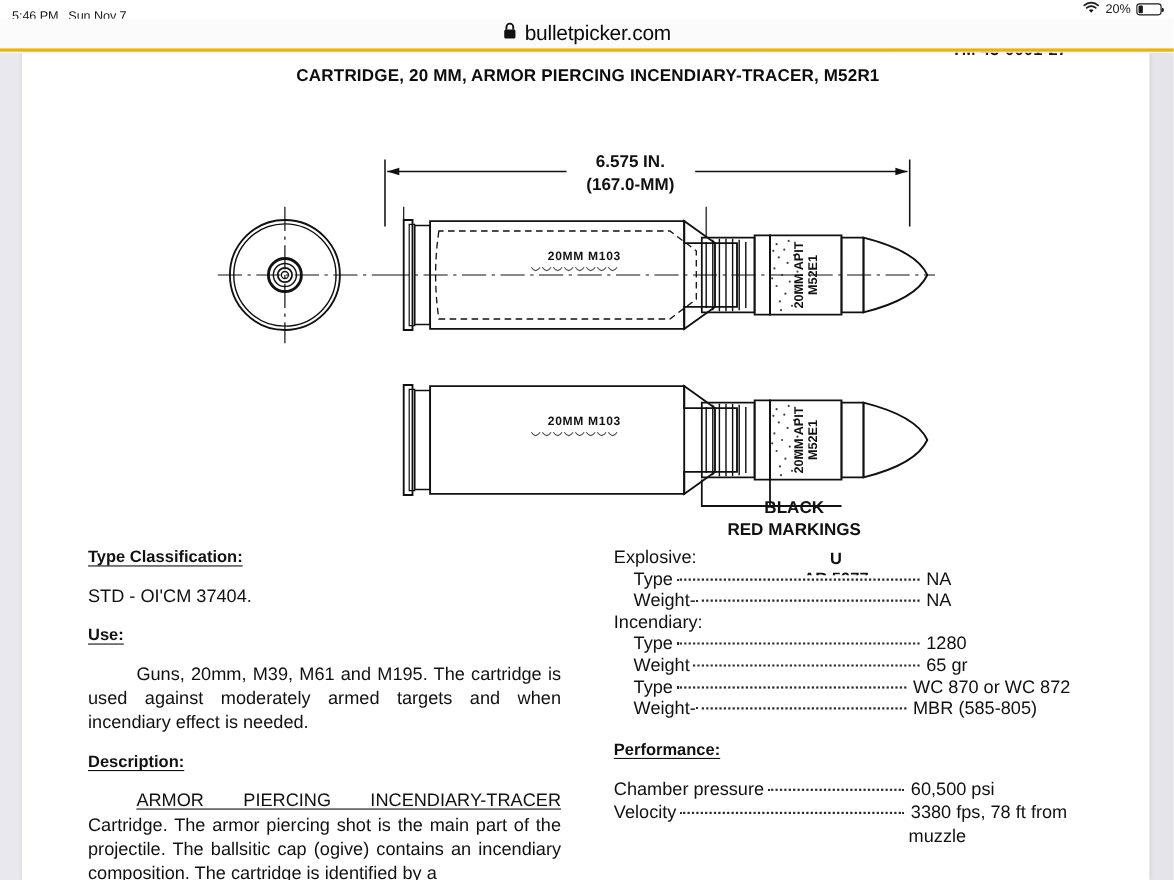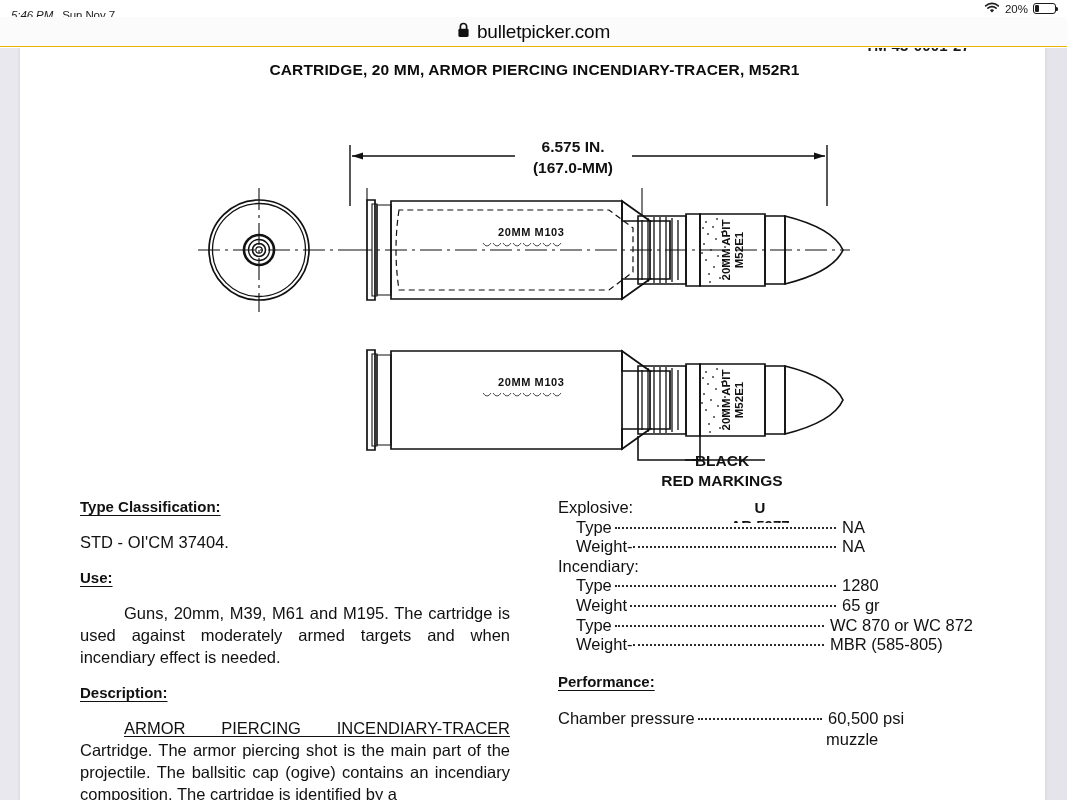--- a/index.html
+++ b/index.html
@@ -13,21 +13,21 @@
   
   .status-bar {
     position: absolute; top: 0; left: 0;
     width: 1067px; height: 17px;
     display: flex; align-items: center;
     background: #ffffff;
     font-size: 11.5px; color: #1a1a1a;
     padding: 0 11px;
   }
   .sb-left { display: flex; align-items: baseline; gap: 9px; }
-  .sb-time { font-weight: 500; letter-spacing: -0.1px; font-style: italic; }
+  .sb-time { font-weight: 500; letter-spacing: -0.1px; }
   .sb-date { font-weight: 400; letter-spacing: -0.1px; margin-top: 12px; }
   .sb-right { margin-left: auto; display: flex; align-items: center; gap: 5px; }
   .sb-battpct { font-weight: 500; font-size: 11.5px; }
   .wifi-ic { display: block; }
   .batt {
     position: relative; width: 23px; height: 11px;
     border: 1.2px solid #1c1c1c; border-radius: 3px;
     display: flex; align-items: center; padding: 1.2px;
   }
   .batt::after {
@@ -36,21 +36,21 @@
     border-radius: 0 1.5px 1.5px 0;
   }
   .batt-fill { height: 100%; background: #1c1c1c; border-radius: 1.2px; width: 22%; }
 
   
   .url-bar {
     position: absolute; top: 17px; left: 0;
     width: 1067px; height: 30px;
     background: #fbfbfb;
     display: flex; align-items: center; justify-content: center;
-    border-bottom: 1px solid #eab308;
+    border-bottom: 3px solid #eab308;
   }
   .url-inner { display: flex; align-items: center; gap: 7px; }
   .lock-ic { display: block; }
   .url-text { font-size: 19px; color: #0b0b0b; letter-spacing: -0.2px; }
 
   
   .web-area {
     position: absolute; top: 48px; left: 0;
     width: 1067px; height: 752px;
     background: linear-gradient(90deg,#e9e8ee 0%,#eceaf0 55%,#e5e4ea 100%);
@@ -351,19 +351,24 @@
               <span class="spec-val wide">MBR (585-805)</span>
             </div>
           </div>
         <div class="hd perf-hd">Performance:</div>
         <div class="perf-list">
             <div class="perf-row">
               <span class="perf-label">Chamber pressure</span>
               <span class="spec-dots"></span>
               <span class="perf-val">60,500 psi</span>
             </div>
+            <div class="perf-row">
+              <span class="perf-label">Velocity</span>
+              <span class="spec-dots"></span>
+              <span class="perf-val">3380 fps, 78 ft from</span>
+            </div>
             <div class="perf-cont">muzzle</div>
           </div>
       </div>
 
     </div>
   </div>
 </div>
 
 </body></html>

